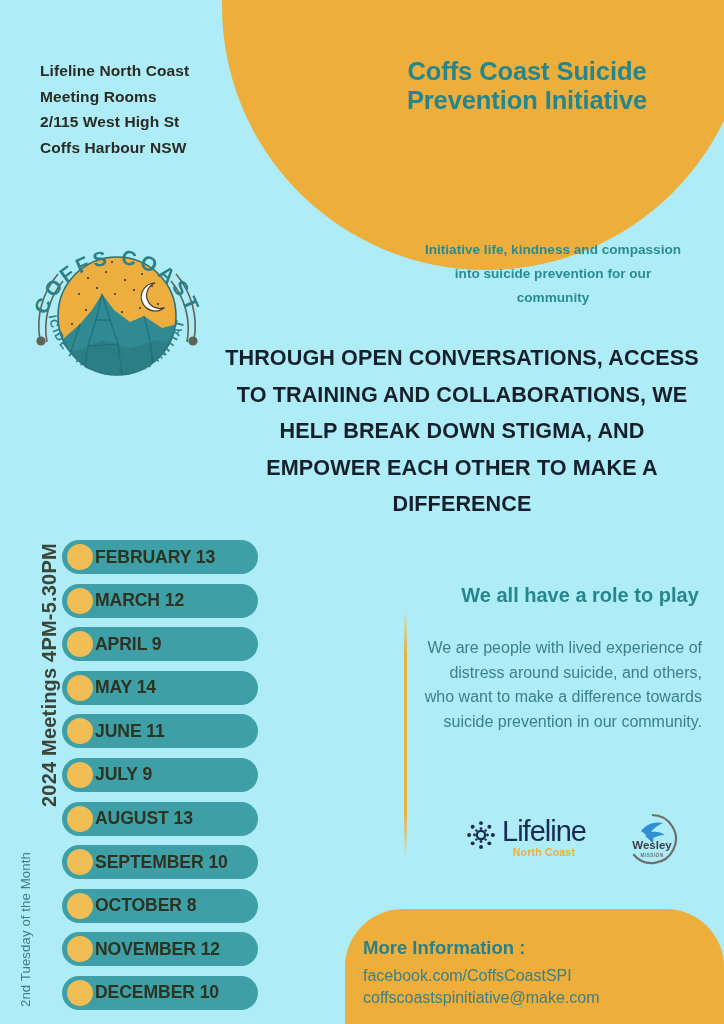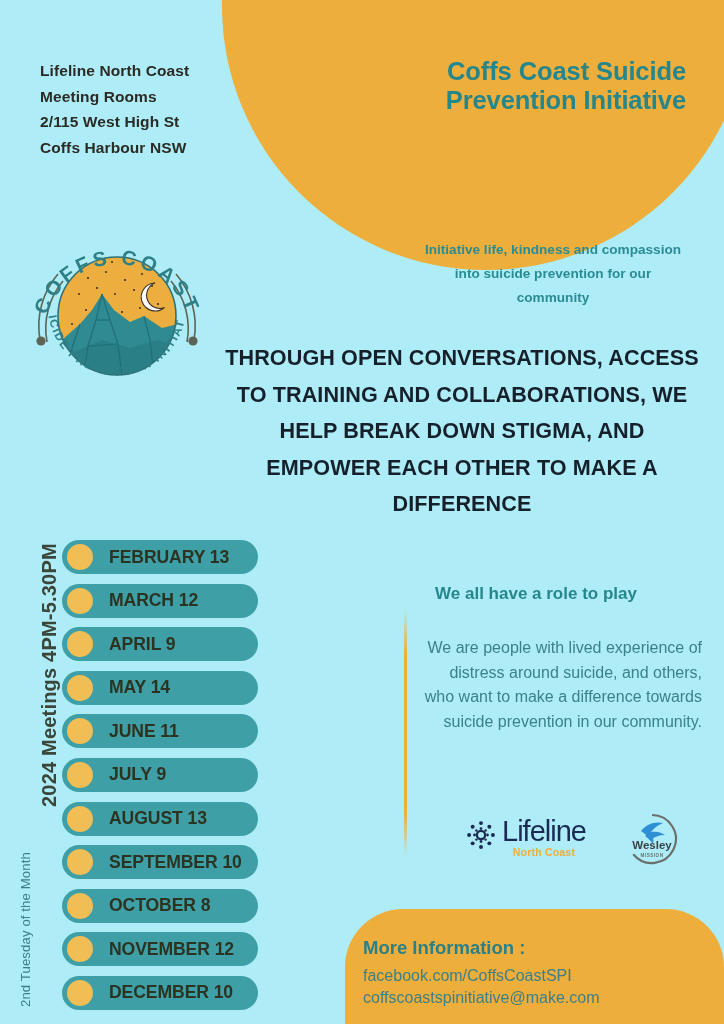--- a/index.html
+++ b/index.html
@@ -63,21 +63,21 @@
     line-height: 25.5px;
     letter-spacing: .1px;
   }
 
   
   .title {
     position: absolute;
     left: 368px;
     top: 57px;
     width: 318px;
-    text-align: right;
+    text-align: center;
     color: #25868C;
     font-size: 25.5px;
     font-weight: bold;
     line-height: 29px;
     letter-spacing: -.1px;
   }
 
   
   .logo {
     position: absolute;
@@ -164,37 +164,37 @@
   }
   .pill-dot {
     flex: 0 0 auto;
     width: 26px;
     height: 26px;
     margin-left: 5px;
     border-radius: 50%;
     background: #F0BE54;
   }
   .pill-label {
-    margin-left: 16px;
+    margin-left: 2px;
     color: #2C3320;
     font-size: 17.6px;
     font-weight: bold;
     letter-spacing: -.1px;
     white-space: nowrap;
   }
 
   
   .role-head {
     position: absolute;
-    left: 396px;
+    left: 440px;
     top: 584px;
     width: 280px;
     text-align: center;
     color: #27868C;
-    font-size: 17px;
+    font-size: 20px;
     font-weight: bold;
   }
   .role-body {
     position: absolute;
     left: 420px;
     top: 636px;
     width: 282px;
     text-align: right;
     color: #3B8189;
     font-size: 16px;

